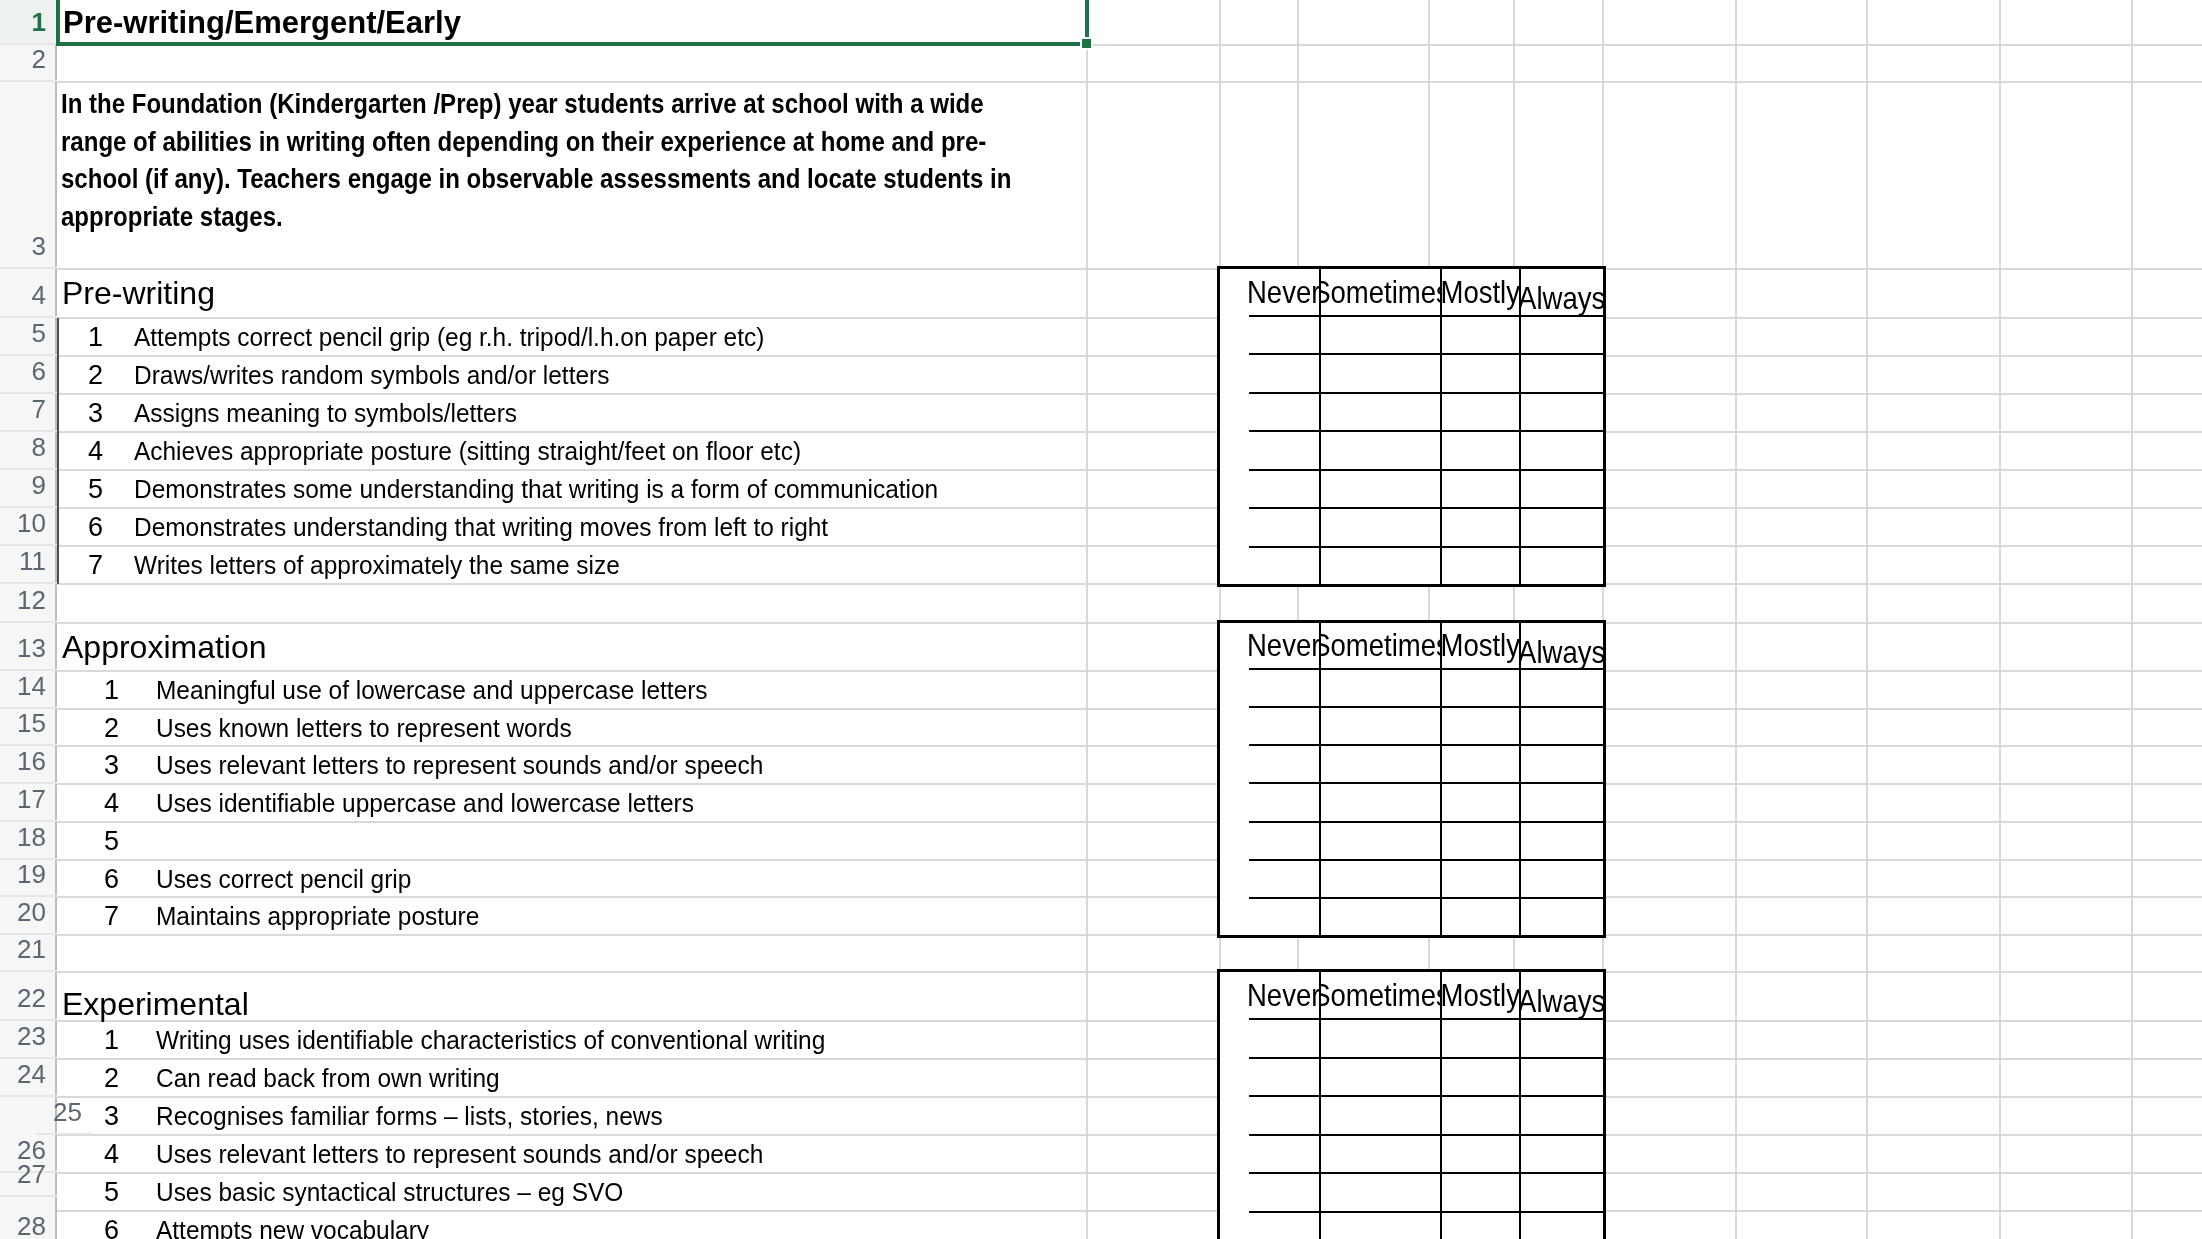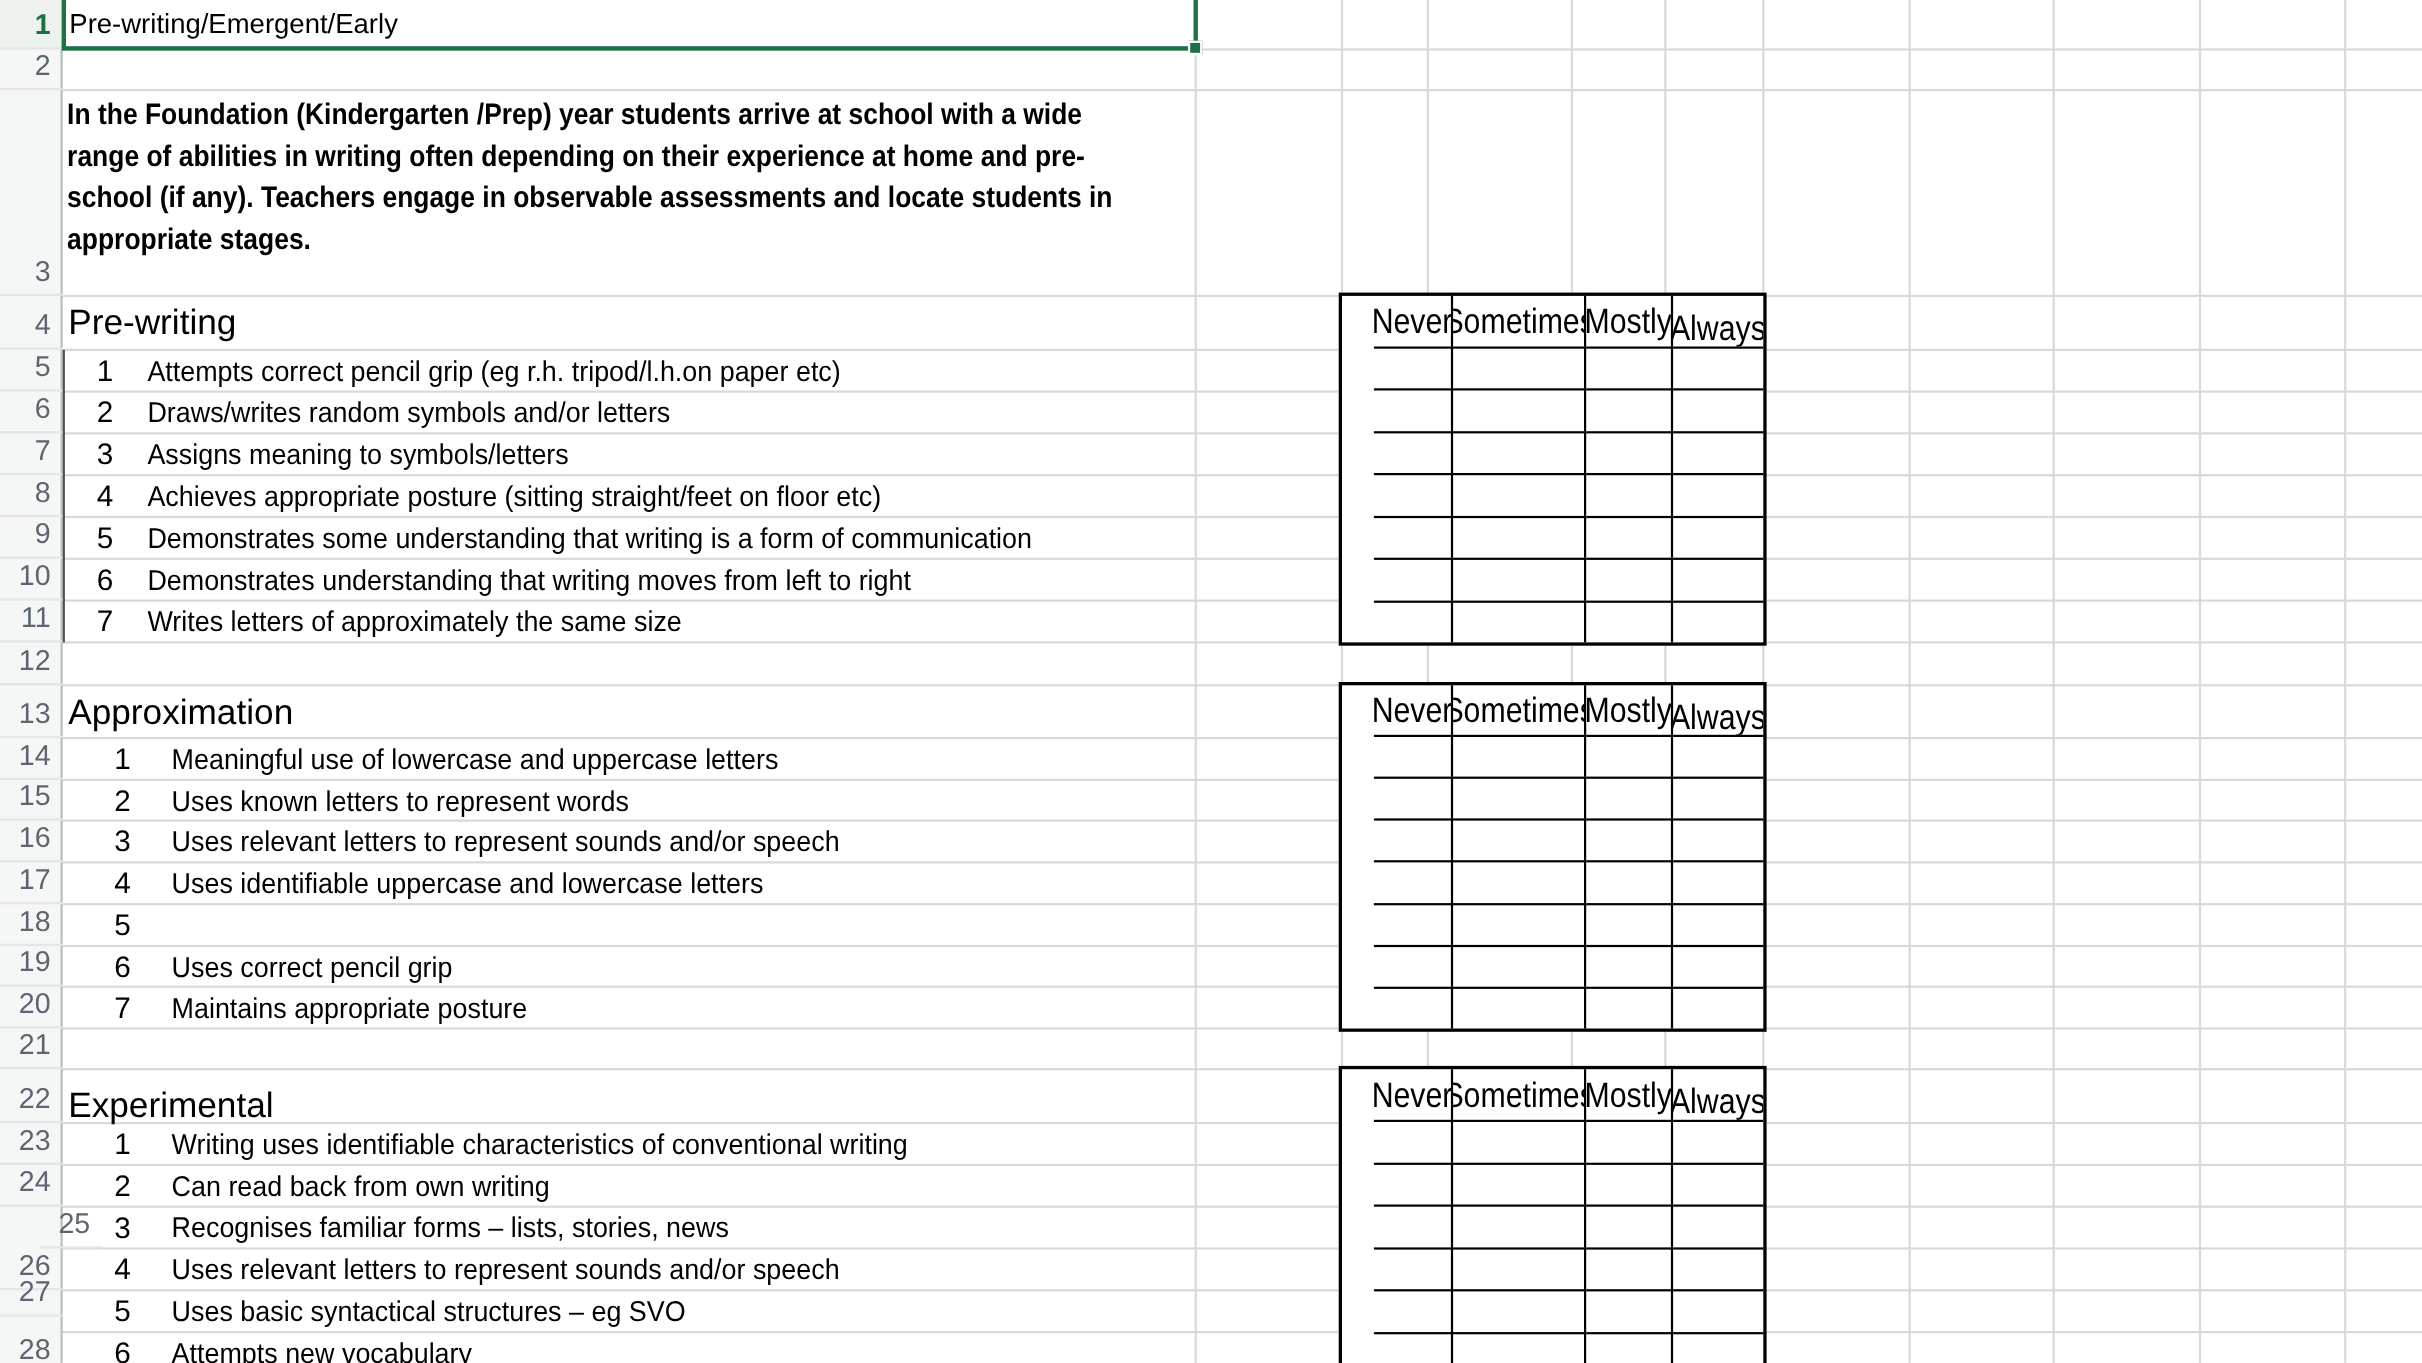--- a/index.html
+++ b/index.html
@@ -12,21 +12,21 @@
   .vline{position:absolute;top:0;height:1239px;width:2px;background:#d7d9da;z-index:1;}
   
   .gutter-bg{position:absolute;left:0;top:0;width:57px;height:1239px;background:#f5f6f6;border-right:2px solid #babec0;box-sizing:border-box;z-index:2;}
   .gutter-cell{position:absolute;left:0;width:57px;display:flex;align-items:flex-end;justify-content:flex-end;
     padding:0 11px 5px 0;box-sizing:border-box;font-size:26px;color:#5d6570;z-index:3;border-bottom:2px solid #e3e5e6;}
   .gutter-cell.sel{color:#1e7145;font-weight:bold;background:#edf2ee;}
   
   .sec1-edge{position:absolute;left:57px;top:318px;width:2px;height:266px;background:#4d4d4d;z-index:3;}
   
   .title-cell{position:absolute;left:63px;top:0;width:1000px;height:45px;display:flex;align-items:center;z-index:4;}
-  .title-cell span{font-size:25px;font-weight:normal;white-space:nowrap;text-align:center;}
+  .title-cell span{font-size:31px;font-weight:bold;white-space:nowrap;text-align:center;}
   .intro{position:absolute;left:61px;top:86px;width:1010px;z-index:4;}
   .intro .iline{height:37.6px;line-height:37.6px;font-size:27px;font-weight:bold;}
   .cx{display:inline-block;white-space:nowrap;transform:scaleX(.89);transform-origin:0 50%;}
   .sec-title{position:absolute;left:62px;width:980px;display:flex;align-items:center;z-index:4;}
   .sec-title span{font-size:32px;font-weight:normal;white-space:nowrap;}
   .item-row{position:absolute;left:57px;width:1030px;z-index:4;}
   .item-num{position:absolute;top:0;height:100%;display:flex;align-items:center;justify-content:flex-end;font-size:27px;}
   .item-text{position:absolute;top:0;height:100%;display:flex;align-items:center;font-size:26px;white-space:nowrap;justify-content:flex-end;}
   .item-text>span{display:inline-block;white-space:nowrap;transform:scaleX(.94);transform-origin:0 50%;}
   

